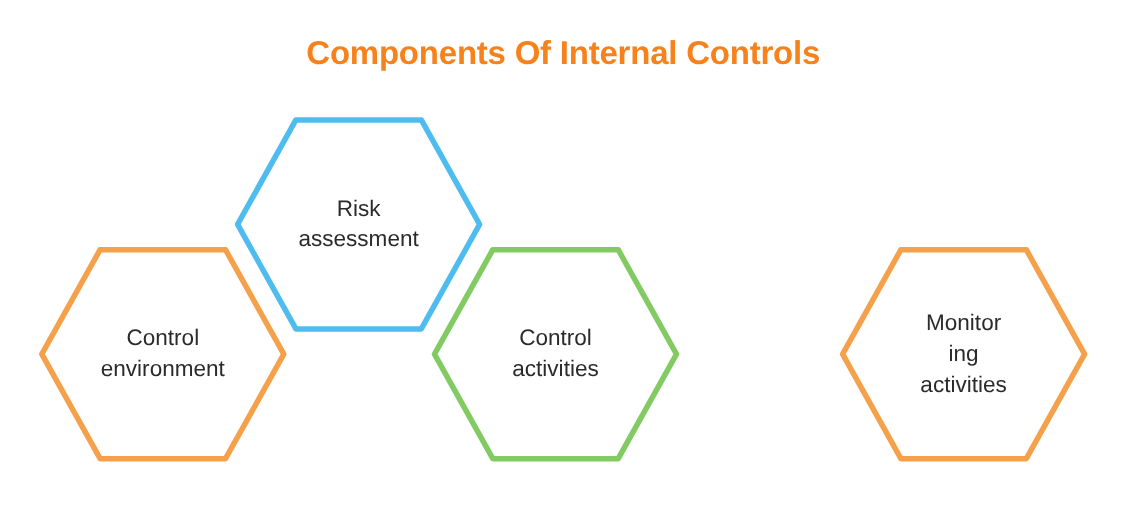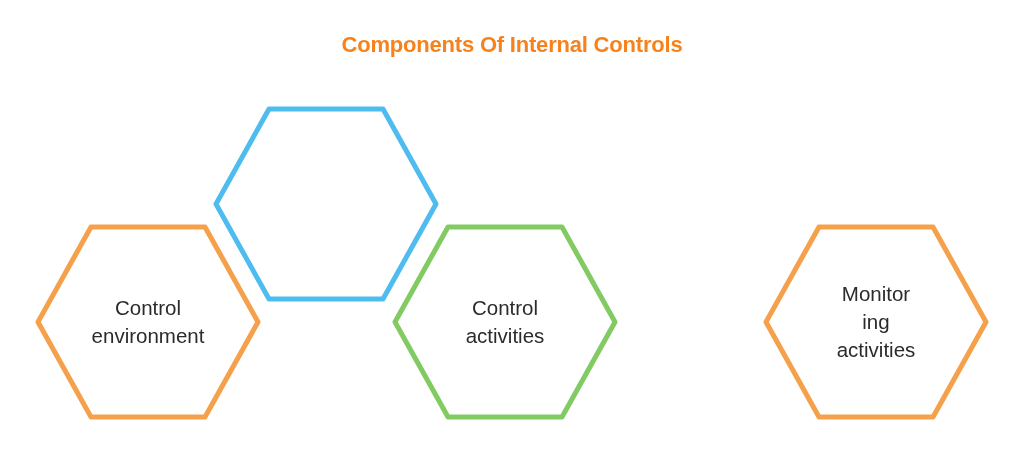--- a/index.html
+++ b/index.html
@@ -17,21 +17,21 @@
     background: #ffffff;
     border-radius: 10px;
     overflow: hidden;
   }
   #page-title {
     position: absolute;
     left: 0;
     top: 32px;
     width: 1024px;
     text-align: center;
-    font-size: 22px;
+    font-size: 30px;
     font-weight: bold;
     letter-spacing: -0.2px;
     color: #F7821B;
     white-space: nowrap;
   }
   .hex {
     position: absolute;
     width: 228px;
     height: 198px;
   }
@@ -82,20 +82,22 @@
       <path d="M 57 4 L 171 4 L 224 99 L 171 194 L 57 194 L 4 99 Z" fill="none" stroke-width="5" stroke-linejoin="round" stroke-linecap="round" stroke="#F5A04A"></path>
     </svg>
     <div class="hex-label">Control
 environment</div>
   </div>
 
   <div class="hex" id="hex-2">
     <svg viewBox="0 0 228 198">
       <path d="M 57 4 L 171 4 L 224 99 L 171 194 L 57 194 L 4 99 Z" fill="none" stroke-width="5" stroke-linejoin="round" stroke-linecap="round" stroke="#4FBCF0"></path>
     </svg>
+    <div class="hex-label">Risk
+assessment</div>
   </div>
 
   <div class="hex" id="hex-3">
     <svg viewBox="0 0 228 198">
       <path d="M 57 4 L 171 4 L 224 99 L 171 194 L 57 194 L 4 99 Z" fill="none" stroke-width="5" stroke-linejoin="round" stroke-linecap="round" stroke="#82CB62"></path>
     </svg>
     <div class="hex-label">Control
 activities</div>
   </div>
 

